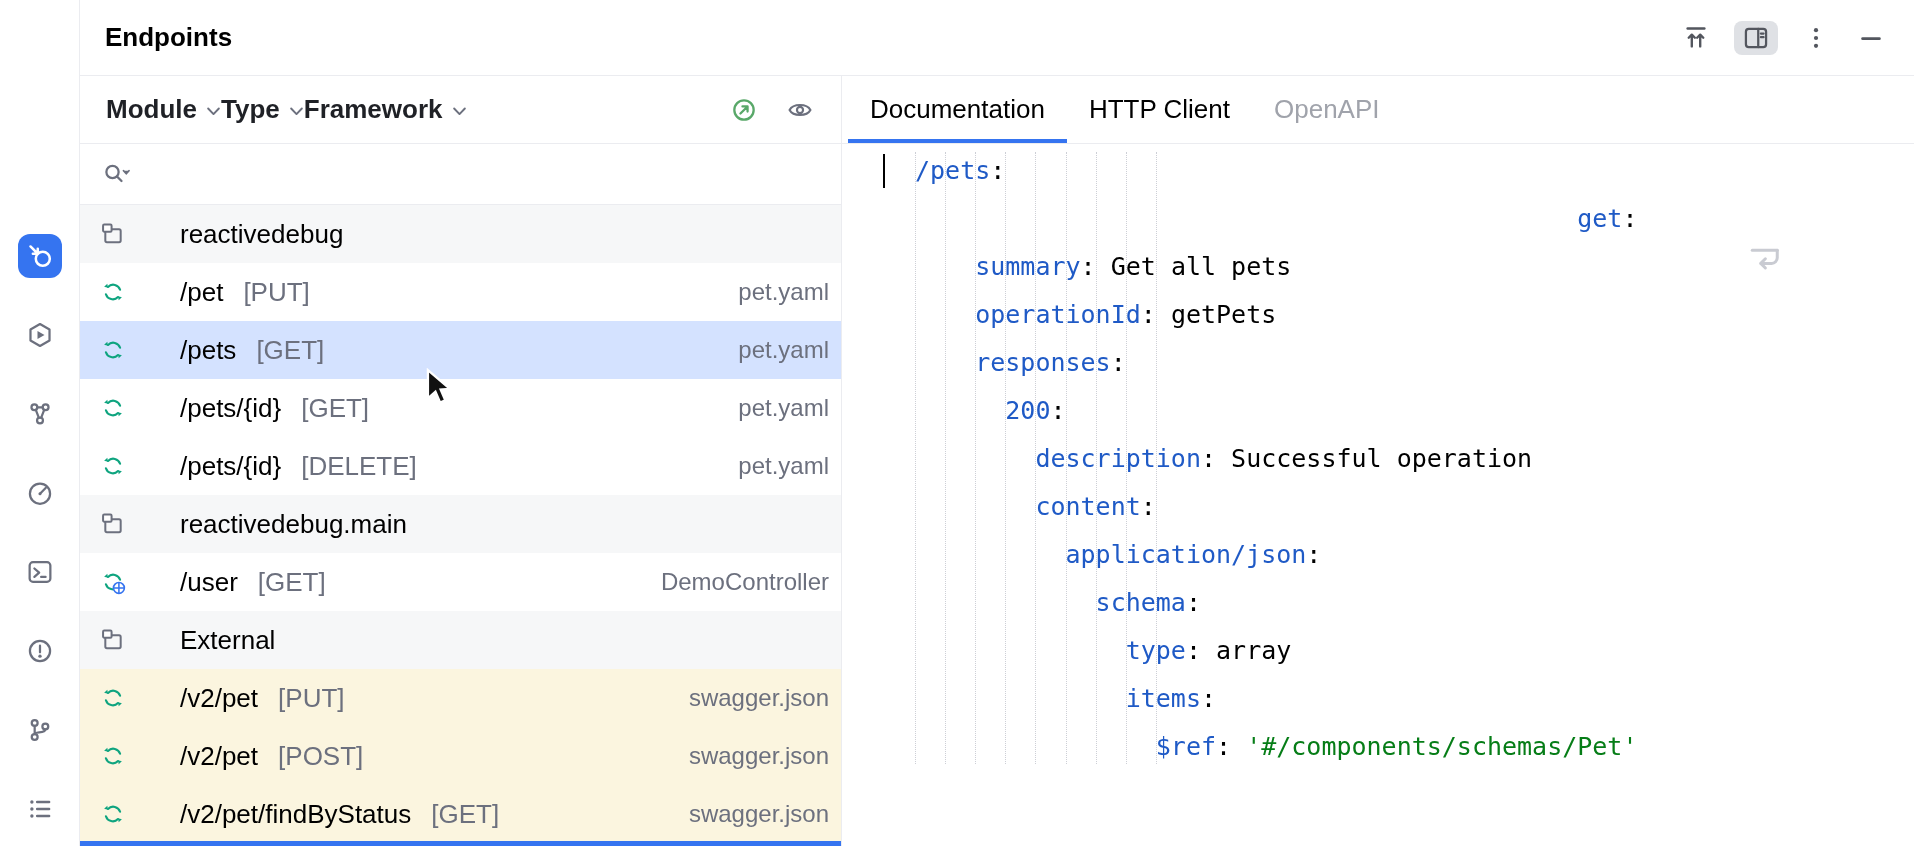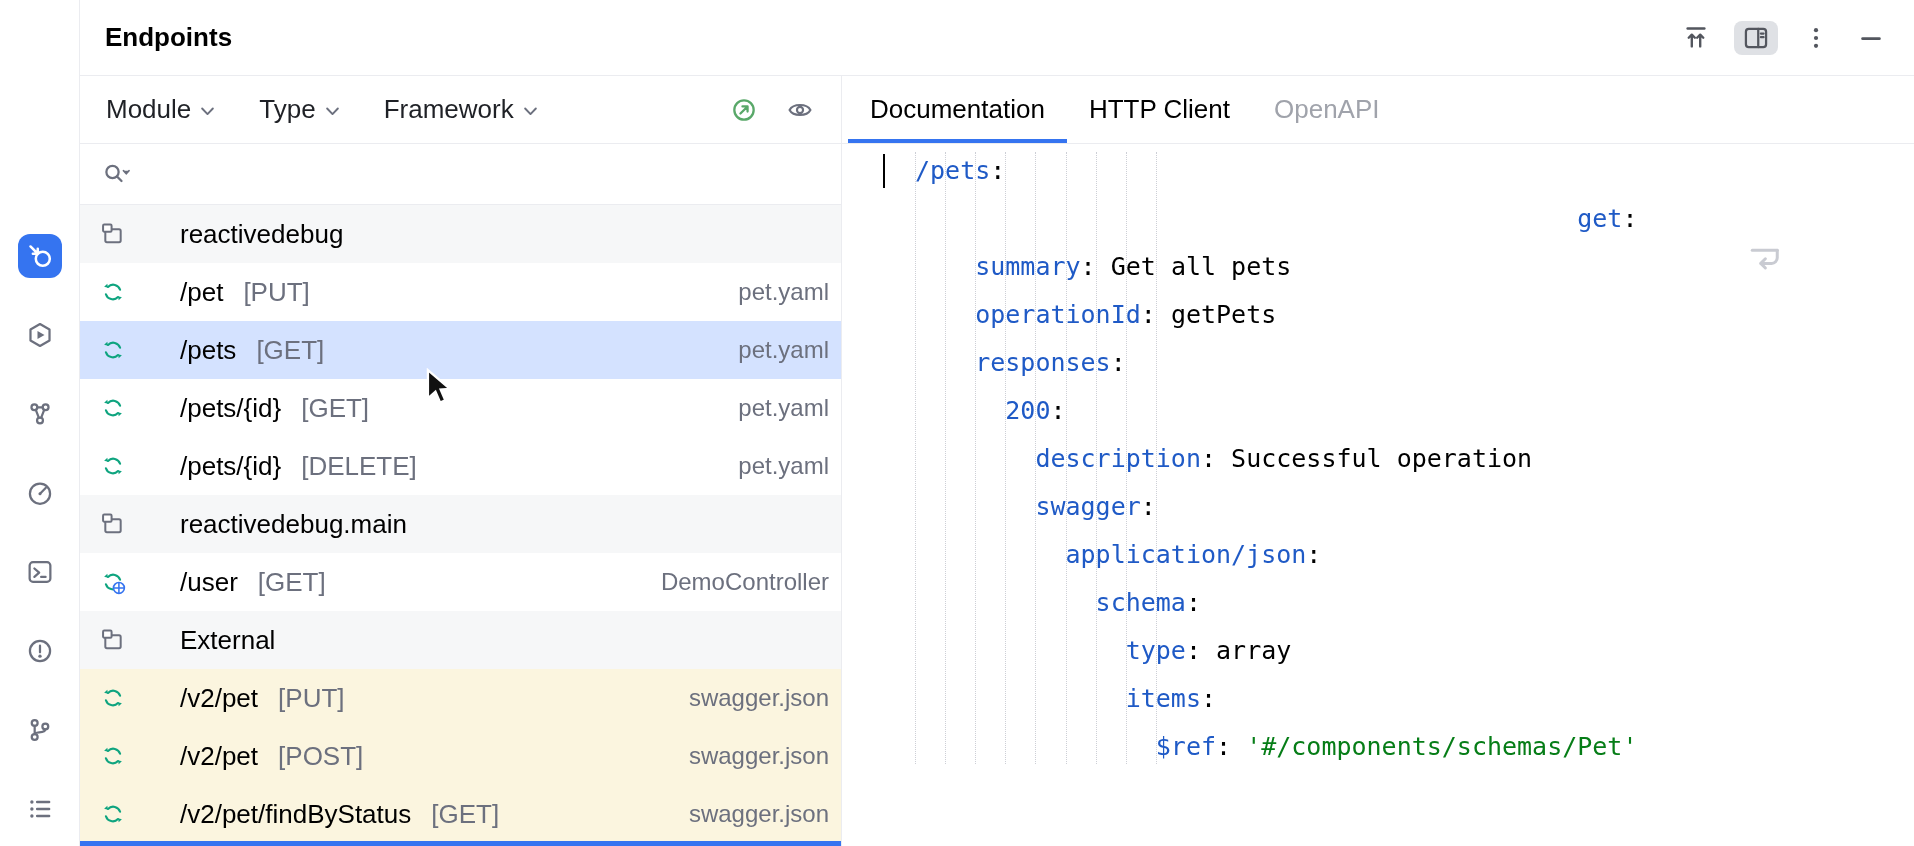--- a/index.html
+++ b/index.html
@@ -50,22 +50,22 @@
 
   
   .left-panel {
     width: 762px; flex: 0 0 762px;
     border-right: 1px solid var(--border, #EBECF0);
     display: flex; flex-direction: column; position: relative; min-height: 0;
   }
   .filters {
     height: 68px; flex: 0 0 68px;
     border-bottom: 1px solid var(--border, #EBECF0);
-    display: flex; align-items: center; gap: 44px;
-    padding: 0 26px; font-size: 26px; color: #1f2126;
+    display: flex; align-items: center; 
+    padding: 0 26px; font-size: 26px; color: #1f2126; font-weight: bold;
   }
   .filter { display: flex; align-items: center; gap: 9px; }
   .filter svg { width: 15px; height: 11px; color: var(--icon-gray, #6C707E); margin-top: 4px; }
   .filter-actions { margin-left: auto; display: flex; align-items: center; gap: 26px; }
   .filter-actions .f-btn { width: 30px; height: 30px; display: flex; align-items: center; justify-content: center; }
   .f-btn svg { width: 28px; height: 28px; }
   .f-btn.green { color: var(--ok-green, #59A869); }
   .f-btn.gray { color: var(--icon-gray, #6C707E); }
 
   .search-row {
@@ -467,21 +467,21 @@
             </div>
           <div class="caret"></div>
           <div class="code-lines">
               <div class="code-line" style="padding-left: 0ch;"><span class="tk-key">/pets</span><span class="tk-punct">:</span></div>
               <div class="code-line" style="padding-left: 2ch; text-align: right;"><span class="tk-key">get</span><span class="tk-punct">:</span></div>
               <div class="code-line" style="padding-left: 4ch;"><span class="tk-key">summary</span><span class="tk-punct">: </span><span class="tk-plain">Get all pets</span></div>
               <div class="code-line" style="padding-left: 4ch;"><span class="tk-key">operationId</span><span class="tk-punct">: </span><span class="tk-plain">getPets</span></div>
               <div class="code-line" style="padding-left: 4ch;"><span class="tk-key">responses</span><span class="tk-punct">:</span></div>
               <div class="code-line" style="padding-left: 6ch;"><span class="tk-key">200</span><span class="tk-punct">:</span></div>
               <div class="code-line" style="padding-left: 8ch;"><span class="tk-key">description</span><span class="tk-punct">: </span><span class="tk-plain">Successful operation</span></div>
-              <div class="code-line" style="padding-left: 8ch;"><span class="tk-key">swagger</span><span class="tk-punct">:</span></div>
+              <div class="code-line" style="padding-left: 8ch;"><span class="tk-key">content</span><span class="tk-punct">:</span></div>
               <div class="code-line" style="padding-left: 10ch;"><span class="tk-key">application/json</span><span class="tk-punct">:</span></div>
               <div class="code-line" style="padding-left: 12ch;"><span class="tk-key">schema</span><span class="tk-punct">:</span></div>
               <div class="code-line" style="padding-left: 14ch;"><span class="tk-key">type</span><span class="tk-punct">: </span><span class="tk-plain">array</span></div>
               <div class="code-line" style="padding-left: 14ch;"><span class="tk-key">items</span><span class="tk-punct">:</span></div>
               <div class="code-line" style="padding-left: 16ch;"><span class="tk-key">$ref</span><span class="tk-punct">: </span><span class="tk-str">'#/components/schemas/Pet'</span></div>
             </div>
           <div class="wrap-hint">
             <svg viewBox="0 0 32 32" fill="none" stroke="currentColor" stroke-width="2.4" stroke-linecap="round" stroke-linejoin="round">
               <path d="M5 9 H25"></path>
               <path d="M25 9 v6 a4.5 4.5 0 0 1 -4.5 4.5 H12"></path>

